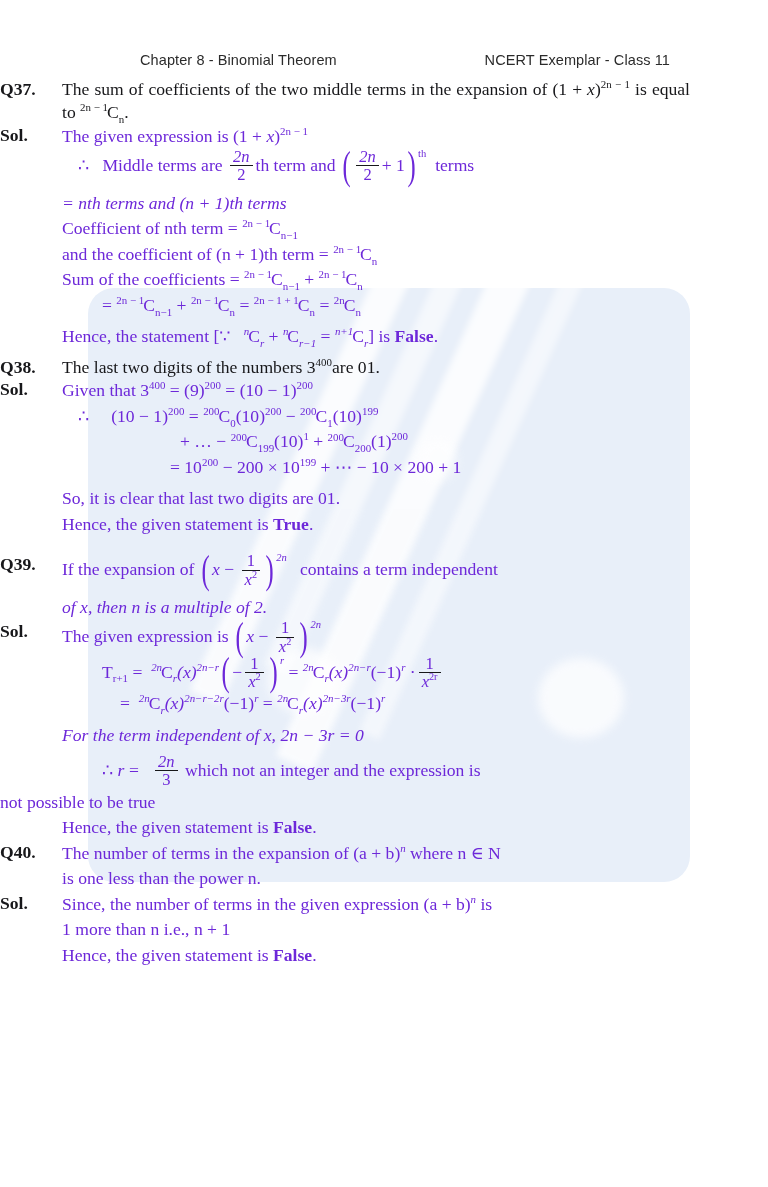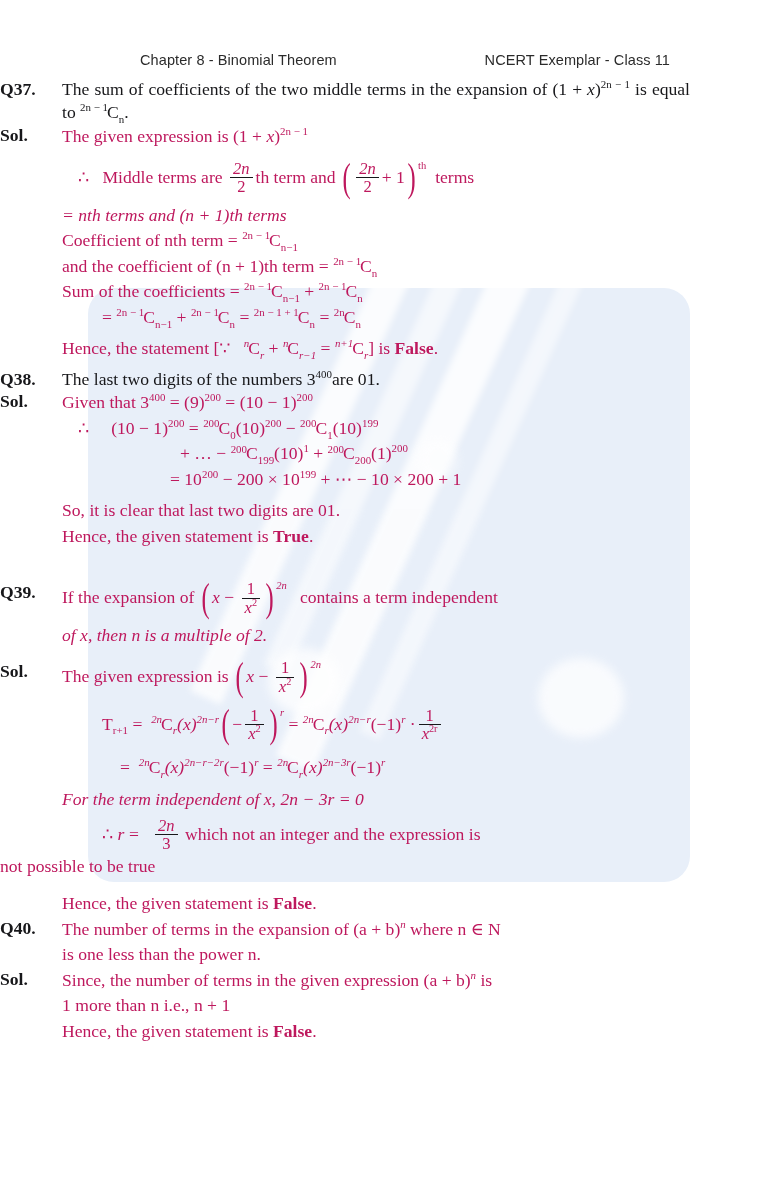--- a/index.html
+++ b/index.html
@@ -130,24 +130,24 @@
     vertical-align: middle;
     font-size: 2.25em;
     font-weight: 300;
     line-height: 0.62;
     transform: scaleX(.62);
     position: relative;
     top: -1px;
   }
   .exp-out { font-size: .60em; vertical-align: top; position: relative; top: -.30em; }
 
-  .eqline { font-size: 17.6px; line-height: 1.45; color: #be185d; }
+  .eqline { font-size: 17.6px; line-height: 1.45; color: #6d28d9; }
   .gap-sm { margin-top: 6px; }
-  .gap-md { margin-top: 12px; }
-  .gap-lg { margin-top: 32px; }
+  .gap-md { margin-top: 0; }
+  .gap-lg { margin-top: 16px; }
 </style>
 </head>
 <body>
 
 <div class="page">
 
   <div class="highlight-block"></div>
   <div class="watermark">
     <div class="wm-stroke wm-s1"></div>
     <div class="wm-stroke wm-s2"></div>

